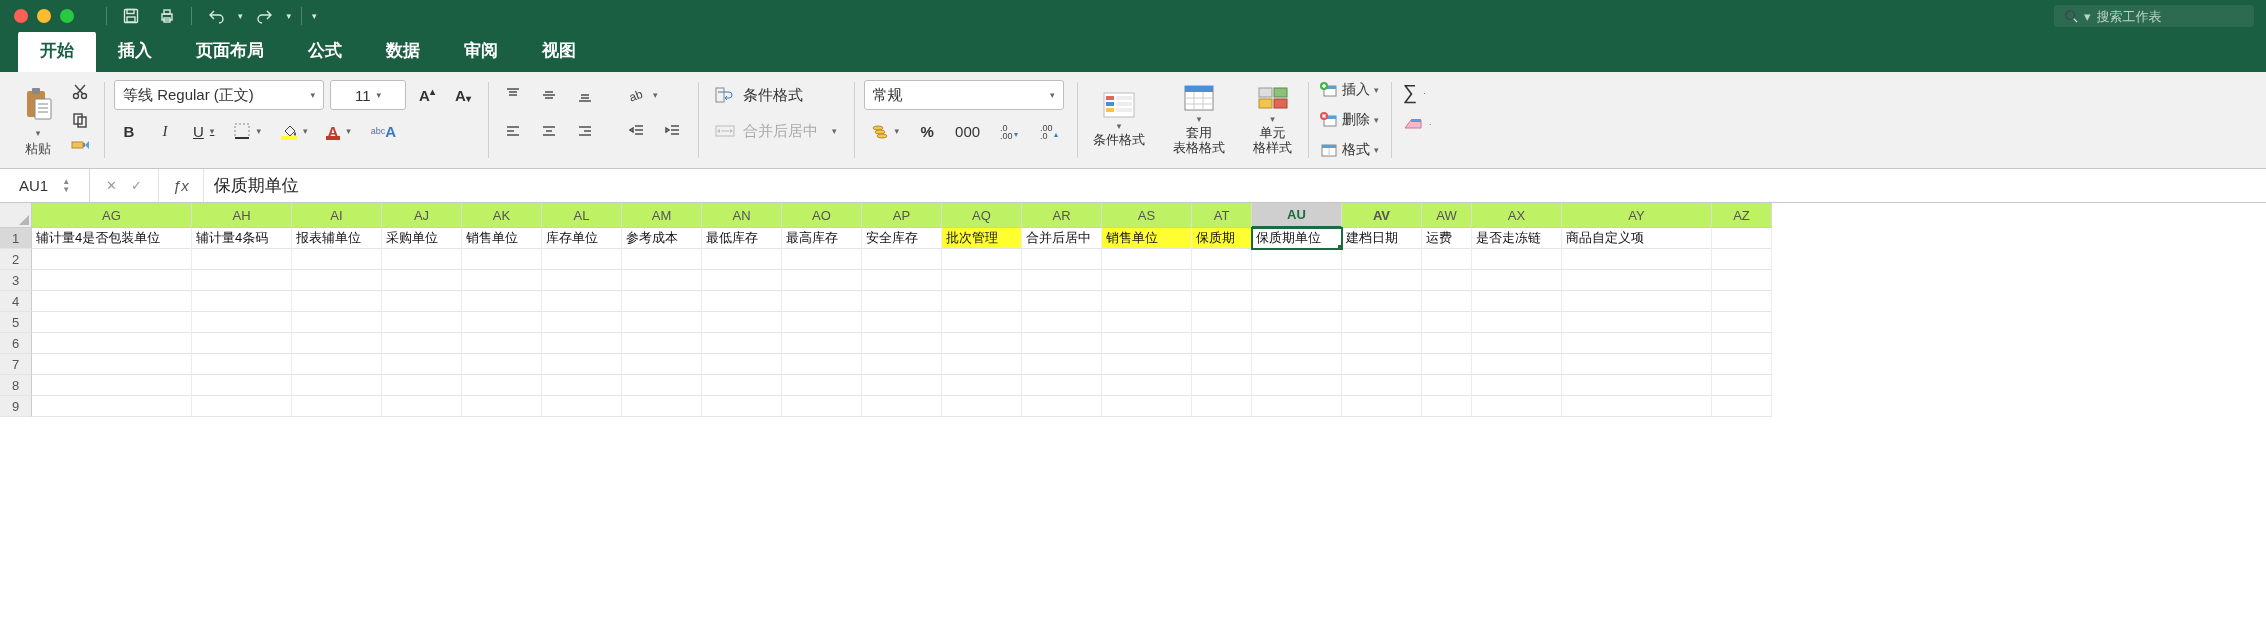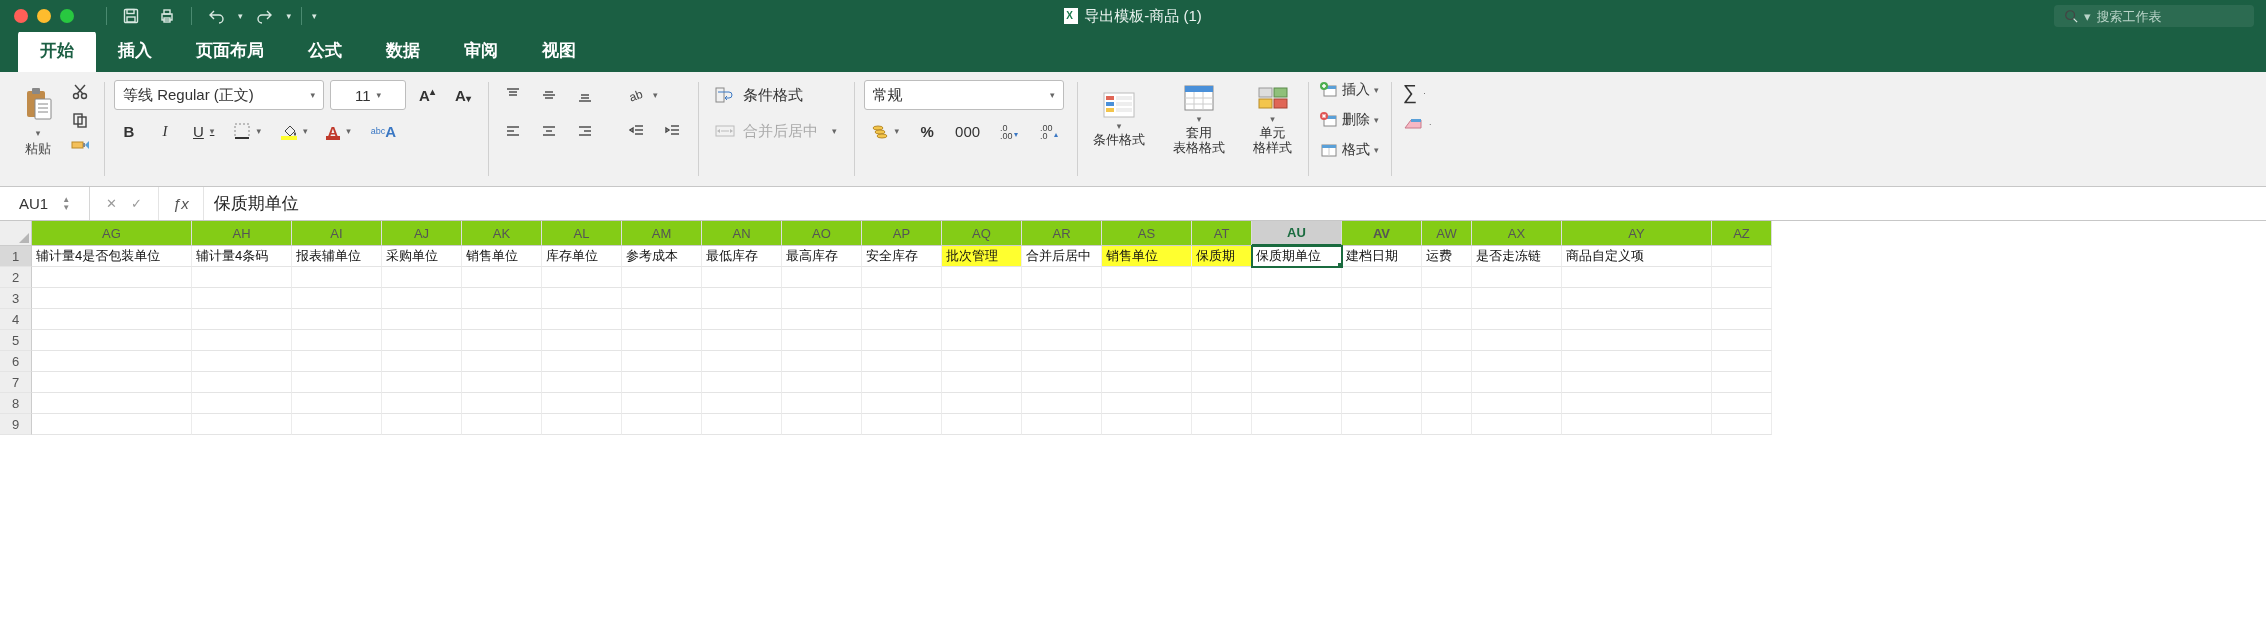--- a/index.html
+++ b/index.html
@@ -26,21 +26,21 @@
   .search-wrap input { background:transparent; border:none; color:#fff; outline:none; font-size:13px; width:150px;}
   .search-wrap input::placeholder{color:#b9d4c8;}
 
   
   .ribbon-tabs { height:40px; background:#1b5f43; display:flex; align-items:flex-end; padding-left:18px; gap:0; }
   .rtab { color:#fff; font-size:17px; font-weight:600; padding:8px 22px 10px; cursor:pointer; }
   .rtab.active { background:#fff; color:#1b5f43; border-radius:4px 4px 0 0; }
 
   
   .ribbon { background:#f1f1f1; border-bottom:1px solid #c7c7c7; display:flex; align-items:stretch; padding:4px 6px 0; gap:0;}
-  .group { display:flex; flex-direction:column; align-items:center; padding:4px 10px 20px; position:relative;}
+  .group { display:flex; flex-direction:column; align-items:center; padding:4px 10px 2px; position:relative;}
   .group + .group::before { content:""; position:absolute; left:0; top:6px; bottom:10px; width:1px; background:#d0d0d0;}
   .group-rows { display:flex; flex-direction:column; gap:6px;}
   .group-row { display:flex; align-items:center; gap:6px;}
   .glabel { font-size:13px; color:#444; margin-top:2px; padding-bottom:2px;}
   .glabel.empty{height:18px;}
 
   .ctl { height:30px; min-width:30px; background:#fff0; border:1px solid transparent; display:flex; align-items:center; justify-content:center; padding:0 6px; border-radius:3px; color:#333; cursor:pointer; font-size:15px;}
   .ctl.box { border:1px solid #bdbdbd; background:#fff; }
   .ctl .dd { margin-left:6px; font-size:9px; color:#666;}
 
@@ -70,21 +70,21 @@
   
   .sheet { display:flex; background:#fff;}
   .rowhdrs { display:flex; flex-direction:column; }
   .corner { width:32px; height:25px; background:#eee; border-right:1px solid #ccc; border-bottom:1px solid #ccc; position:relative;}
   .corner::after{content:""; position:absolute; right:2px; bottom:2px; width:0;height:0; border-left:10px solid transparent; border-bottom:10px solid #b6b6b6;}
   .rowhdr { width:32px; height:21px; background:#eee; border-right:1px solid #ccc; border-bottom:1px solid #e4e4e4; display:flex; align-items:center; justify-content:center; font-size:13px; color:#555;}
   .rowhdr.sel{ background:#d8d8d8; }
 
   .gridwrap { flex:1; overflow:hidden; }
   .colhdrs { display:flex; height:25px; }
-  .colhdr { background:#84cc16; border-right:1px solid #dcdcdc; border-bottom:1px solid #ccc; display:flex; align-items:center; justify-content:center; font-size:13px; color:#555; }
+  .colhdr { background:#bef264; border-right:1px solid #dcdcdc; border-bottom:1px solid #ccc; display:flex; align-items:center; justify-content:center; font-size:13px; color:#555; }
   .colhdr.sel { background:#cfcfcf; color:#1a6b3f; font-weight:600; border-bottom:2px solid #1a6b3f;}
 
   .rows { display:flex; flex-direction:column; }
   .row { display:flex; height:21px; }
   .cell { border-right:1px solid #ececec; border-bottom:1px solid #e4e4e4; display:flex; align-items:center; padding:0 4px; font-size:13px; color:#111; overflow:hidden; white-space:nowrap;}
   .cell.hl { background:#ffff2f; }
   .cell.active { outline:2px solid #1a6b3f; outline-offset:-1px; z-index:2; position:relative; background:#fff;}
   .cell.active::after{content:""; position:absolute; right:-3px; bottom:-3px; width:6px; height:6px; background:#1a6b3f;}
 
   
@@ -125,24 +125,20 @@
     </div>
     <span class="arrow-sm" style="color:#d9e9e2">▾</span>
     <div class="qa-btn">
       <svg class="stroke lt" width="16" height="16" viewBox="0 0 16 16">
           <path d="M10 3 L14 7 L10 11 M14 7 H5 A4 4 0 0 0 5 15"></path>
         </svg>
     </div>
     <span class="arrow-sm" style="color:#d9e9e2">▾</span>
     <div class="qa-sep"></div>
     <span class="arrow-sm" style="color:#d9e9e2">▾</span>
-  </div>
-  <div class="title-center">
-    <span class="doc-ico"></span>
-    <span>导出模板-商品 (1)</span>
   </div>
   <div class="search-wrap">
     <span>
       <svg class="stroke lt" width="14" height="14" viewBox="0 0 16 16">
           <circle cx="7" cy="7" r="5"></circle>
           <line x1="11" y1="11" x2="15" y2="15"></line>
         </svg>
     </span>
     <span style="color:#b9d4c8">▾</span>
     <input placeholder="搜索工作表" style="">

